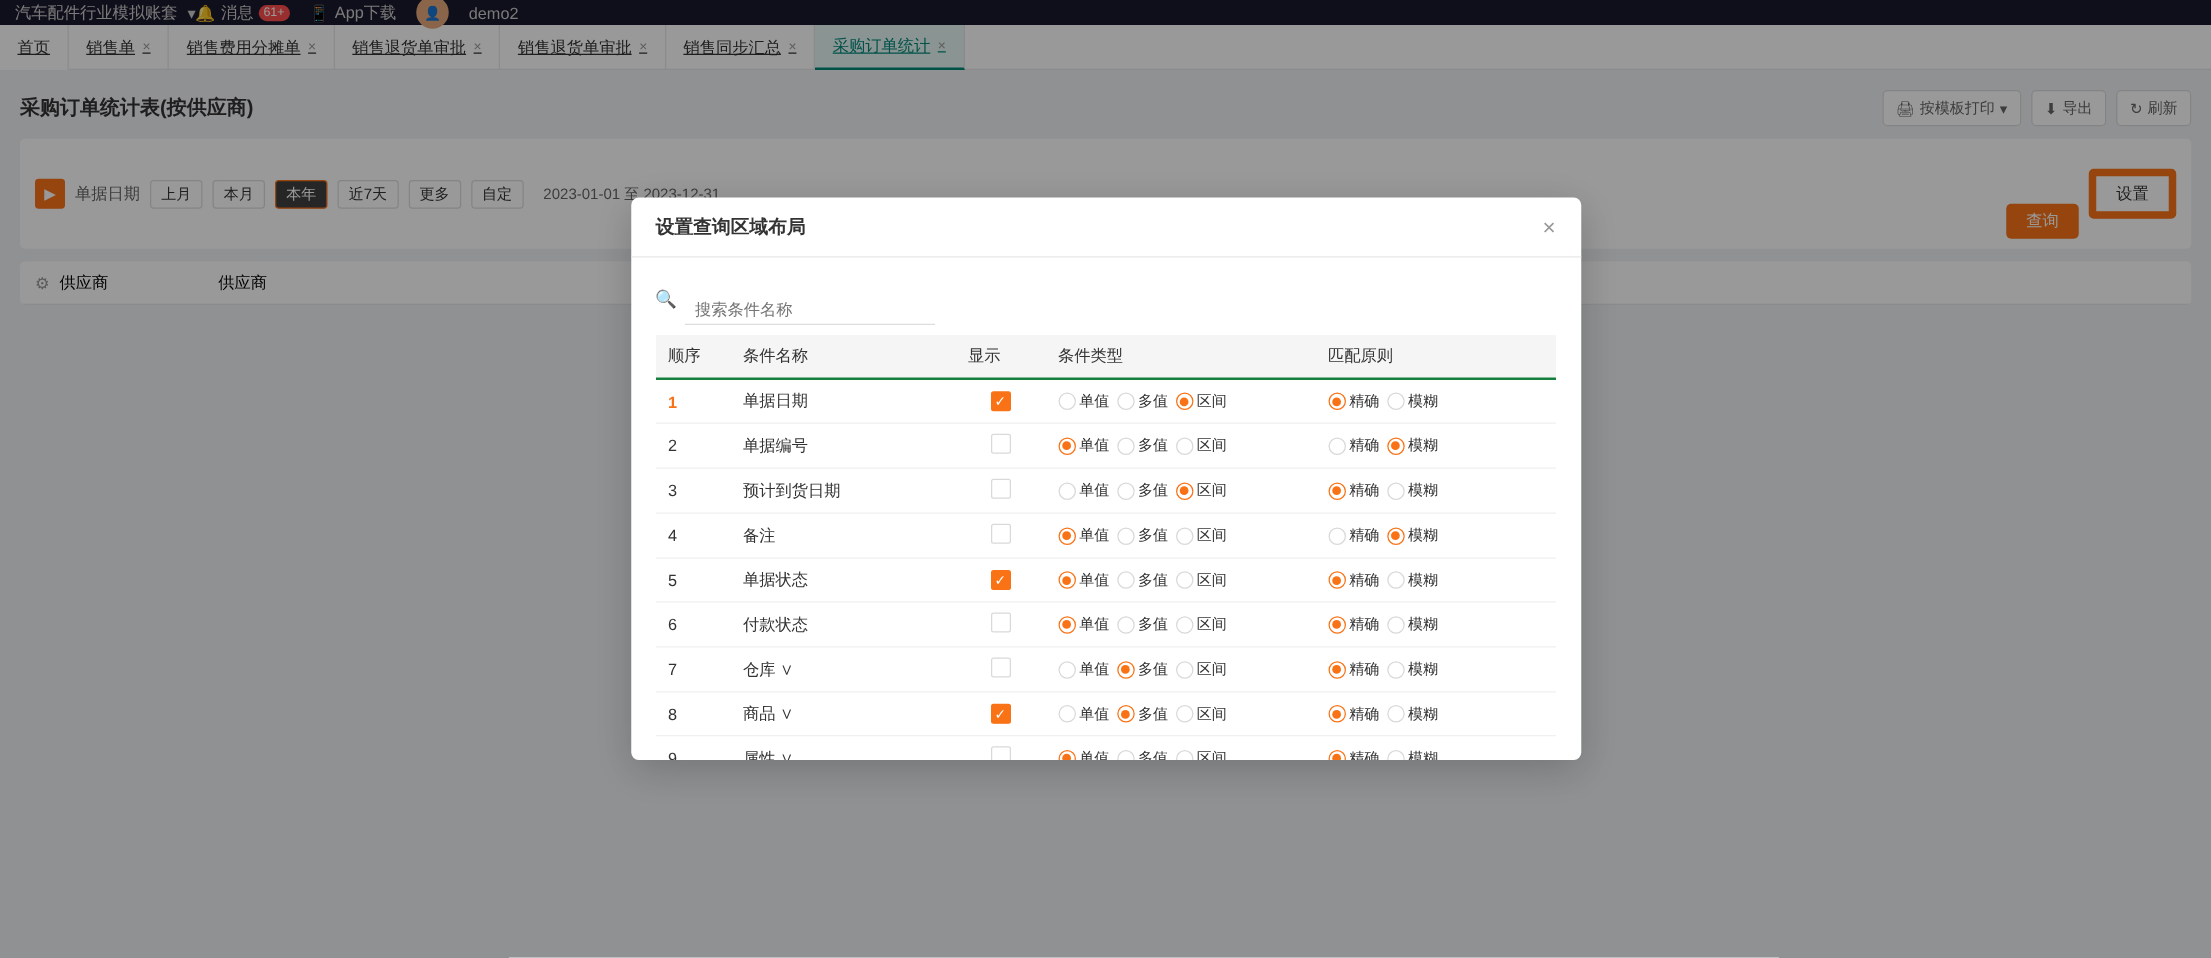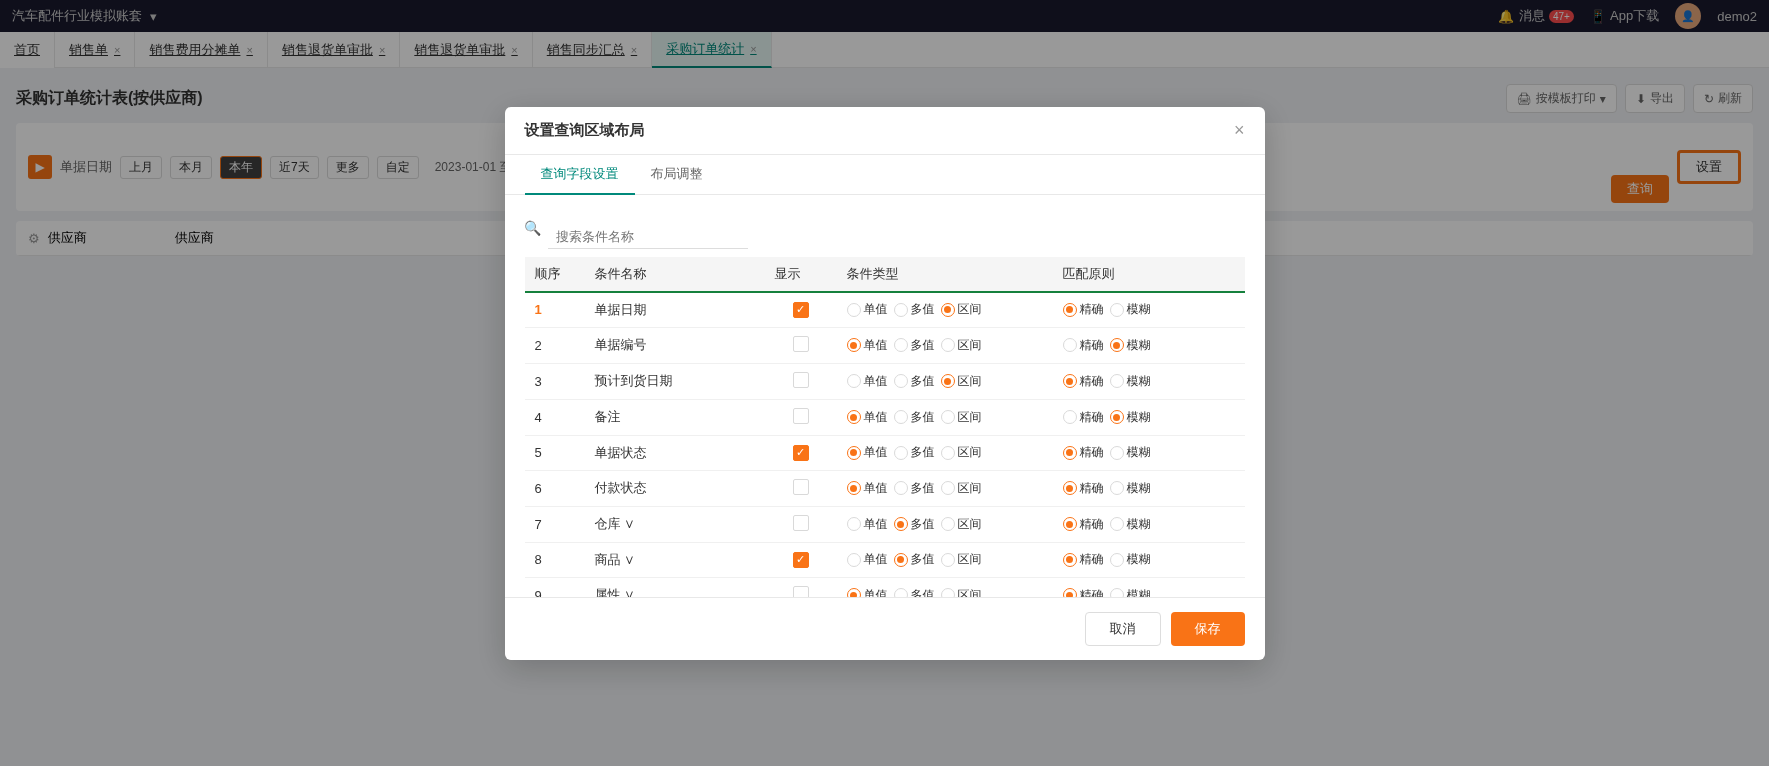--- a/index.html
+++ b/index.html
@@ -1,24 +1,23 @@
 <!DOCTYPE html>
 <html><head>
   <meta charset="utf-8">
   <style>
     * { box-sizing: border-box; margin: 0; padding: 0; }
     body { font-family: 'Microsoft YaHei', Arial, sans-serif; font-size: 13px; background: #f0f2f5; overflow: hidden; }
 
     
     .top-nav {
       background: #1a1a2e;
-      height: 32px;
-      display: flex;
-      align-items: center;
-      justify-content: space-between;
+      height: 20px;
+      display: flex;
+      align-items: center;
       padding: 0 12px;
       color: #ccc;
     }
     .top-nav-left { display: flex; align-items: center; gap: 8px; font-size: 13px; }
     .top-nav-right { display: flex; align-items: center; gap: 16px; font-size: 13px; }
     .top-nav-right .notif { display: flex; align-items: center; gap: 4px; cursor: pointer; }
     .badge { background: #ff4d4f; color: #fff; border-radius: 8px; font-size: 10px; padding: 1px 4px; }
     .user-avatar { width: 26px; height: 26px; border-radius: 50%; background: #e8a87c; display: flex; align-items: center; justify-content: center; color: #fff; font-size: 11px; }
 
     
@@ -62,21 +61,21 @@
       align-items: center;
       justify-content: space-between;
       margin-bottom: 10px;
     }
     .page-title { font-size: 16px; font-weight: bold; color: #333; }
     .header-actions { display: flex; align-items: center; gap: 8px; }
     .btn-print { display: flex; align-items: center; gap: 4px; padding: 5px 10px; border: 1px solid #ddd; background: #fff; border-radius: 4px; cursor: pointer; font-size: 12px; color: #666; }
     .btn-export { display: flex; align-items: center; gap: 4px; padding: 5px 10px; border: 1px solid #ddd; background: #fff; border-radius: 4px; cursor: pointer; font-size: 12px; color: #666; }
     .btn-refresh { display: flex; align-items: center; gap: 4px; padding: 5px 10px; border: 1px solid #ddd; background: #fff; border-radius: 4px; cursor: pointer; font-size: 12px; color: #666; }
     .btn-query { padding: 5px 16px; background: #f97316; color: #fff; border: none; border-radius: 4px; cursor: pointer; font-size: 13px; margin-top: 44px; }
-    .btn-settings { padding: 5px 16px; background: #fff; color: #333; border: 3px solid #f97316; border-radius: 4px; cursor: pointer; font-size: 13px; }
+    .btn-settings { padding: 5px 16px; background: #fff; color: #333; border: 6px solid #f97316; border-radius: 4px; cursor: pointer; font-size: 13px; }
 
     
     .filter-bar {
       background: #fff;
       border-radius: 4px;
       padding: 8px 12px;
       display: flex;
       align-items: center;
       gap: 8px;
       margin-bottom: 10px;
@@ -278,21 +277,21 @@
 
 <div class="top-nav">
   <div class="top-nav-left">
     <span>汽车配件行业模拟账套</span>
     <span style="cursor:pointer;">▾</span>
   </div>
   <div class="top-nav-right">
     <div class="notif">
       <span>🔔</span>
       <span>消息</span>
-      <span class="badge">47+</span>
+      <span class="badge">61+</span>
     </div>
     <div class="notif">
       <span>📱</span>
       <span>App下载</span>
     </div>
     <div class="user-avatar">
       <span>👤</span>
     </div>
     <span>demo2</span>
   </div>
@@ -375,28 +374,20 @@
 
 <div class="overlay">
 
   <div class="dialog">
 
     <div class="dialog-header">
       <span class="dialog-title">设置查询区域布局</span>
       <span class="dialog-close">×</span>
     </div>
 
-    <div class="dialog-tabs">
-      <div class="dialog-tab active">
-        <span>查询字段设置</span>
-      </div>
-      <div class="dialog-tab">
-        <span>布局调整</span>
-      </div>
-    </div>
 
     <div class="dialog-search">
       <span class="search-icon">🔍</span>
       <input class="search-input" type="text" placeholder="搜索条件名称" style="">
     </div>
 
     <div class="dialog-table">
       <div class="scrollable-table">
         <table class="dt-table">
           <thead>
@@ -715,18 +706,14 @@
                       <span>模糊</span>
                     </label>
                   </div>
                 </td>
               </tr>
             </tbody>
         </table>
       </div>
     </div>
 
-    <div class="dialog-footer">
-      <button class="btn-cancel">取消</button>
-      <button class="btn-save">保存</button>
-    </div>
   </div>
 </div>
 
 </body></html>

